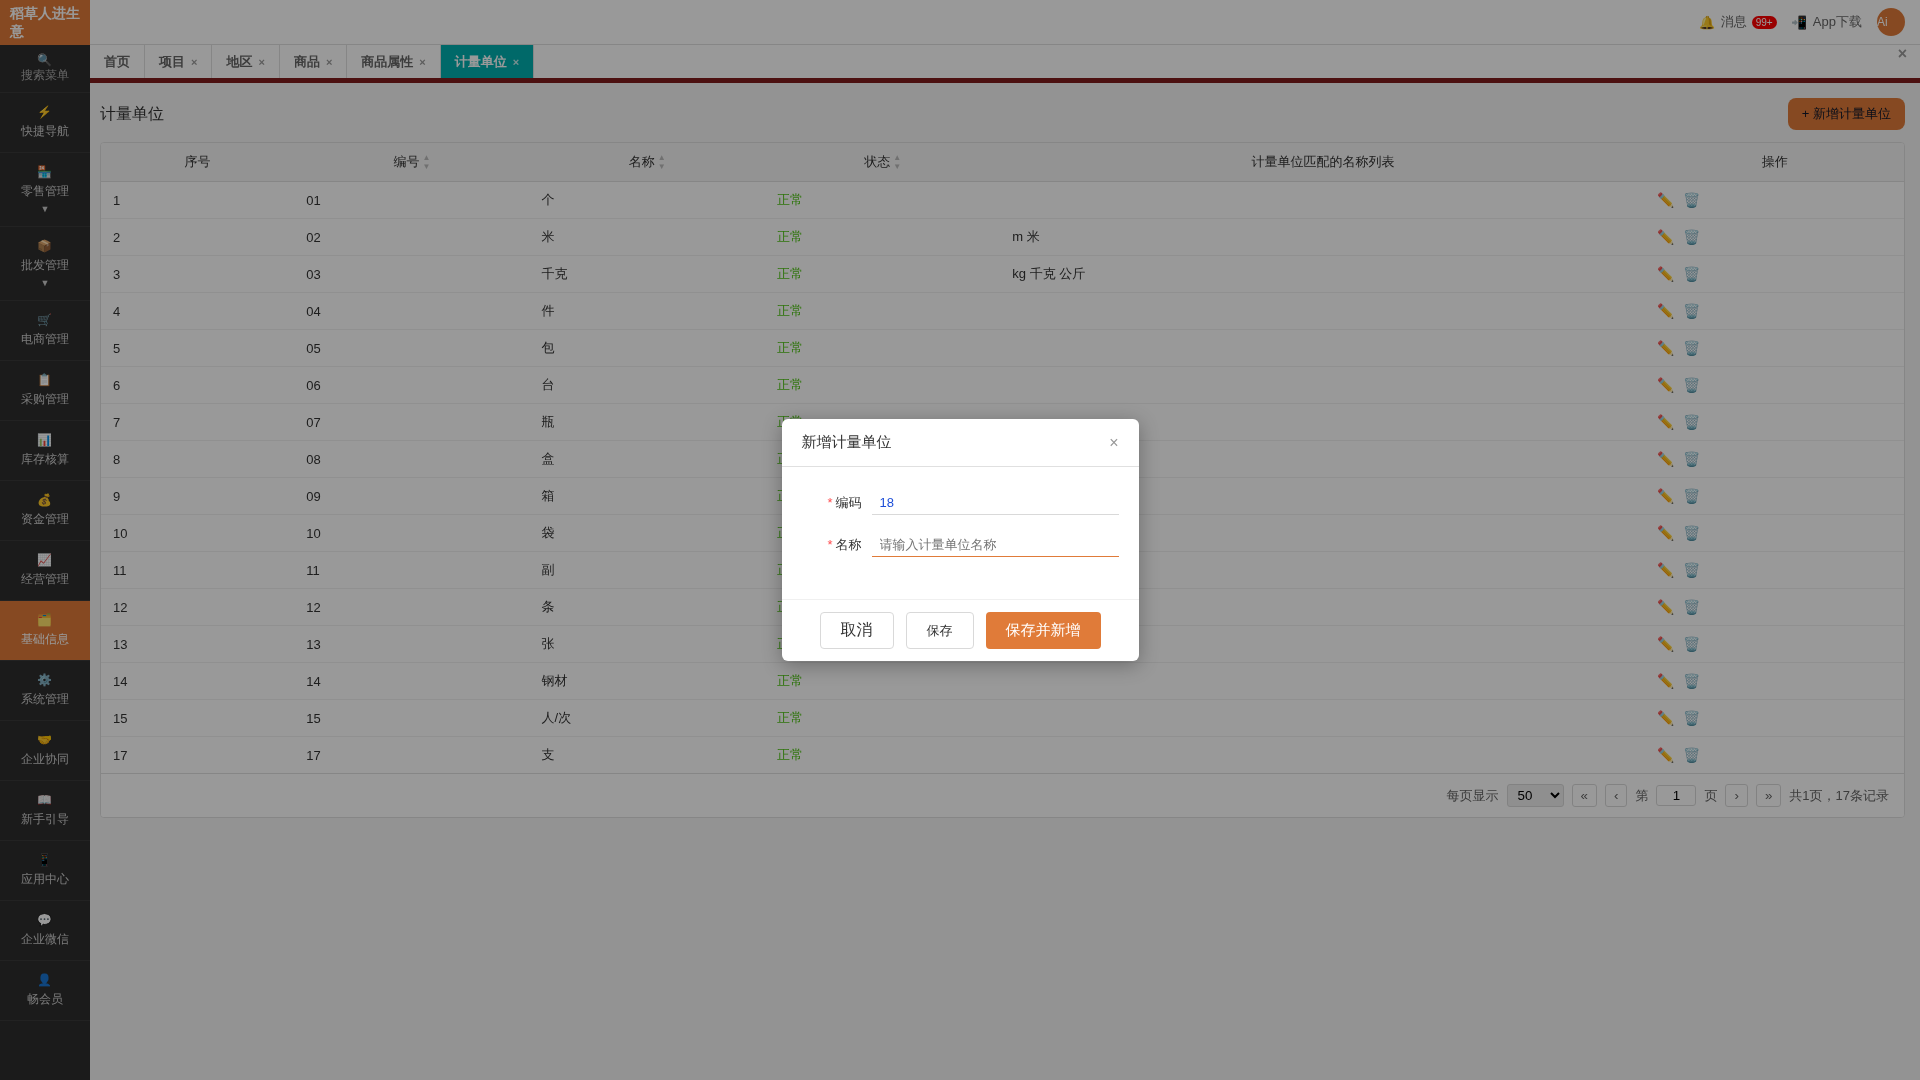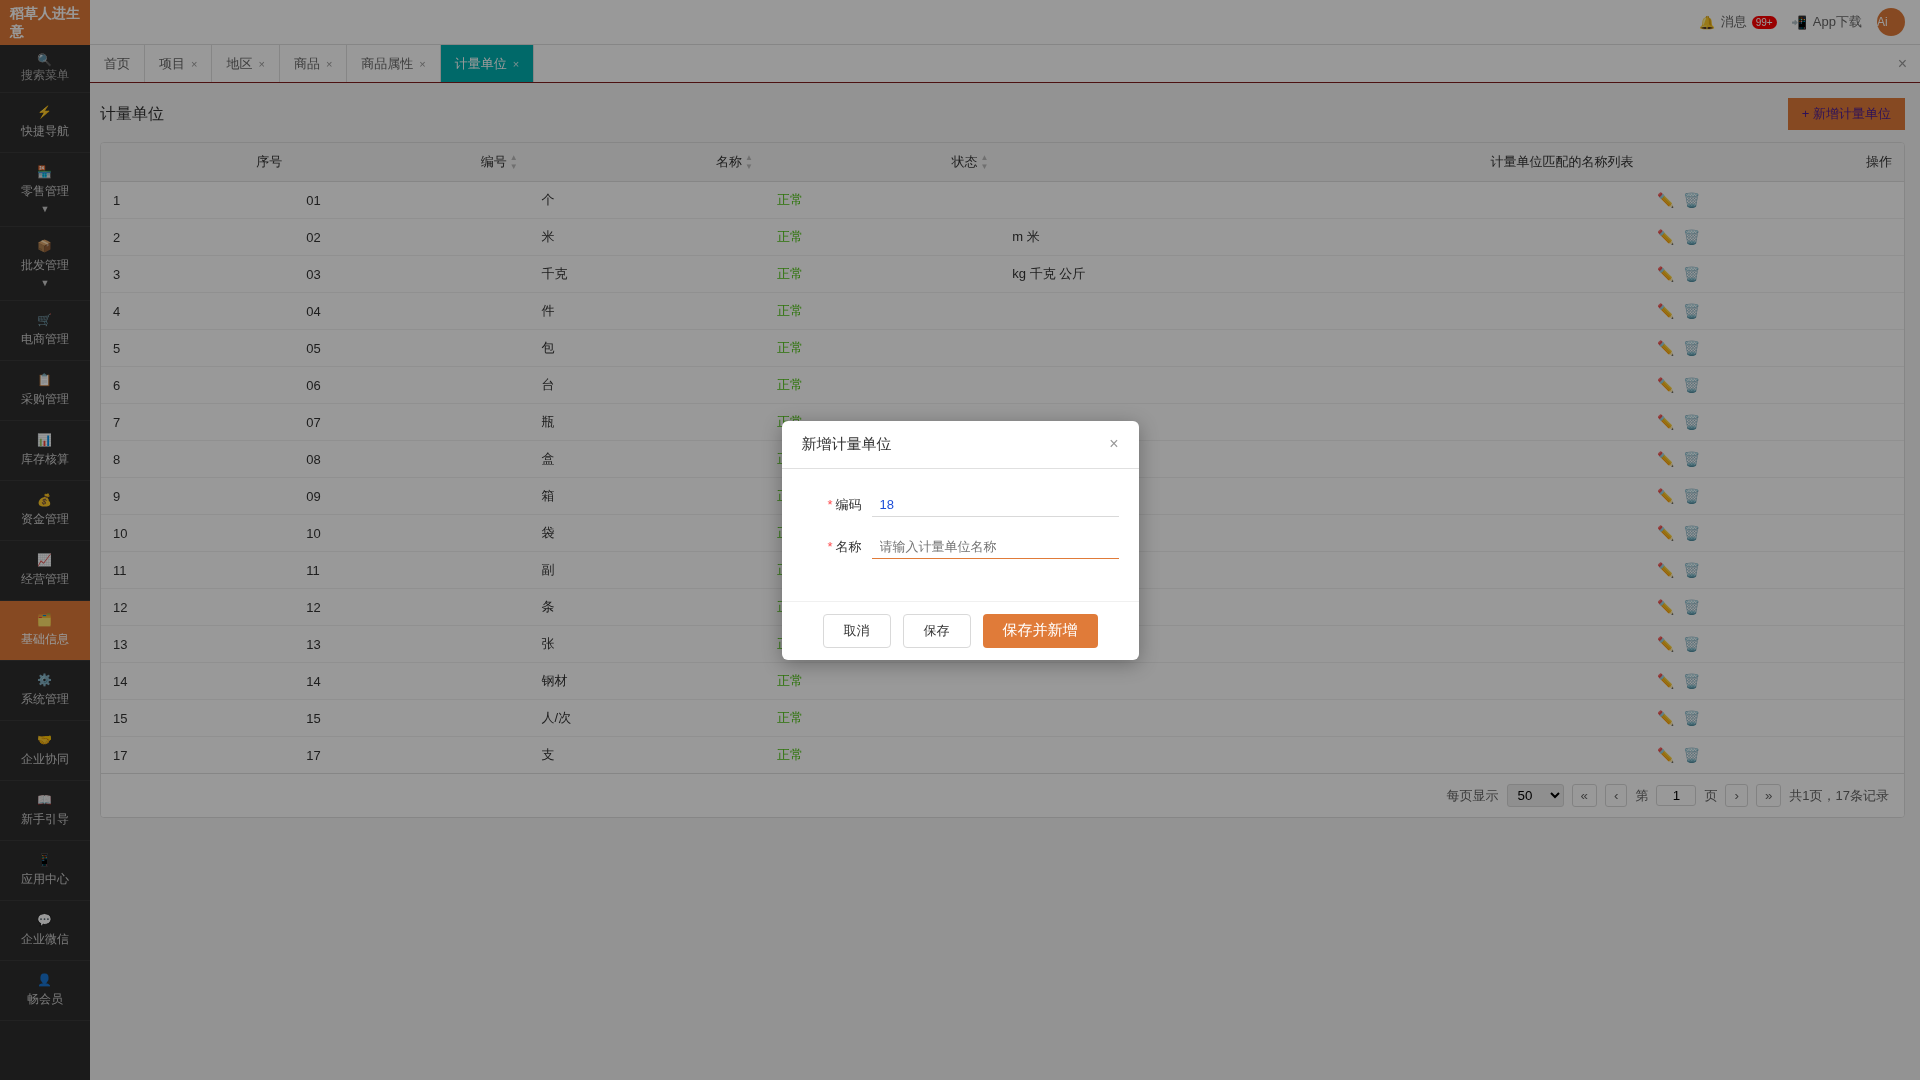--- a/index.html
+++ b/index.html
@@ -40,22 +40,22 @@
     .topbar-icon { color: #666; cursor: pointer; font-size: 13px; display: flex; align-items: center; gap: 5px; }
     .badge {
       background: #f00; color: white; border-radius: 10px; padding: 1px 4px;
       font-size: 10px; min-width: 16px; text-align: center;
     }
     .avatar { width: 28px; height: 28px; border-radius: 50%; background: #e07b39; display: flex; align-items: center; justify-content: flex-start; color: white; font-size: 12px; }
 
     
     .tabbar {
       position: fixed; left: 85px; top: 45px; right: 0; height: 38px;
-      background: #fff; display: flex; align-items: center; padding: 0 5px;
-      border-bottom: 1px solid #7f1d1d; z-index: 98;
+      background: #fff; display: flex; align-items: flex-start; padding: 0 5px;
+      border-bottom: 5px solid #7f1d1d; z-index: 98; font-weight: bold;
     }
     .tab {
       display: flex; align-items: center; padding: 6px 14px; font-size: 13px;
       cursor: pointer; color: #666; border-right: 1px solid #e0e0e0;
       height: 100%; gap: 6px; white-space: nowrap;
     }
     .tab.active { color: white; background: #00b0b0; }
     .tab .close-btn { font-size: 11px; color: #999; cursor: pointer; }
     .tab.active .close-btn { color: rgba(255,255,255,0.8); }
     .tab-close-all { margin-left: auto; font-size: 16px; color: #999; cursor: pointer; padding: 0 8px; }
@@ -65,30 +65,30 @@
       position: fixed; left: 85px; top: 83px; right: 0; bottom: 0;
       background: #f5f5f5; overflow-y: auto; padding: 15px;
     }
 
     
     .page-header {
       display: flex; align-items: center; justify-content: space-between; margin-bottom: 12px;
     }
     .page-title { font-size: 16px; color: #333; font-weight: 500; }
     .btn-add {
-      background: #e07b39; color: #4c1d95; border: none; padding: 7px 14px;
-      border-radius: 0; cursor: pointer; font-size: 13px;
+      background: #e07b39; color: #0f172a; border: none; padding: 7px 14px;
+      border-radius: 8px; cursor: pointer; font-size: 13px;
     }
 
     
     .table-wrap { background: white; border-radius: 4px; overflow: hidden; border: 1px solid #e0e0e0; }
     table { width: 100%; border-collapse: collapse; font-size: 13px; }
     thead tr { background: #f5f5f5; }
     th {
-      padding: 10px 12px; text-align: right; color: #333; font-weight: 500;
+      padding: 10px 12px; text-align: center; color: #333; font-weight: 500;
       border-bottom: 1px solid #e0e0e0; white-space: nowrap;
     }
     td {
       padding: 9px 12px; color: #333; border-bottom: 1px solid #f0f0f0;
     }
     tr:last-child td { border-bottom: none; }
     .status-normal { color: #52c41a; }
     .action-icons { display: flex; gap: 8px; }
     .action-icon { color: #1890ff; cursor: pointer; font-size: 14px; }
     .action-icon.delete { color: #ff4d4f; }
@@ -130,21 +130,21 @@
     .form-input {
       flex: 1; border: none; border-bottom: 1px solid #d9d9d9;
       padding: 4px 8px; font-size: 13px; color: #1d4ed8; outline: none;
     }
     .modal-footer {
       padding: 12px 20px; display: flex; justify-content: center; gap: 12px;
       border-top: 1px solid #f0f0f0;
     }
     .btn-cancel {
       padding: 7px 20px; border: 1px solid #d9d9d9; background: white;
-      color: #333; cursor: pointer; border-radius: 4px; font-size: 13px;
+      color: #333; cursor: pointer; border-radius: 4px; font-size: 16px;
     }
     .btn-save {
       padding: 7px 20px; border: 1px solid #d9d9d9; background: white;
       color: #333; cursor: pointer; border-radius: 4px; font-size: 13px;
     }
     .btn-save-new {
       padding: 7px 20px; border: none; background: #e07b39;
       color: white; cursor: pointer; border-radius: 4px; font-size: 15px;
     }
 

